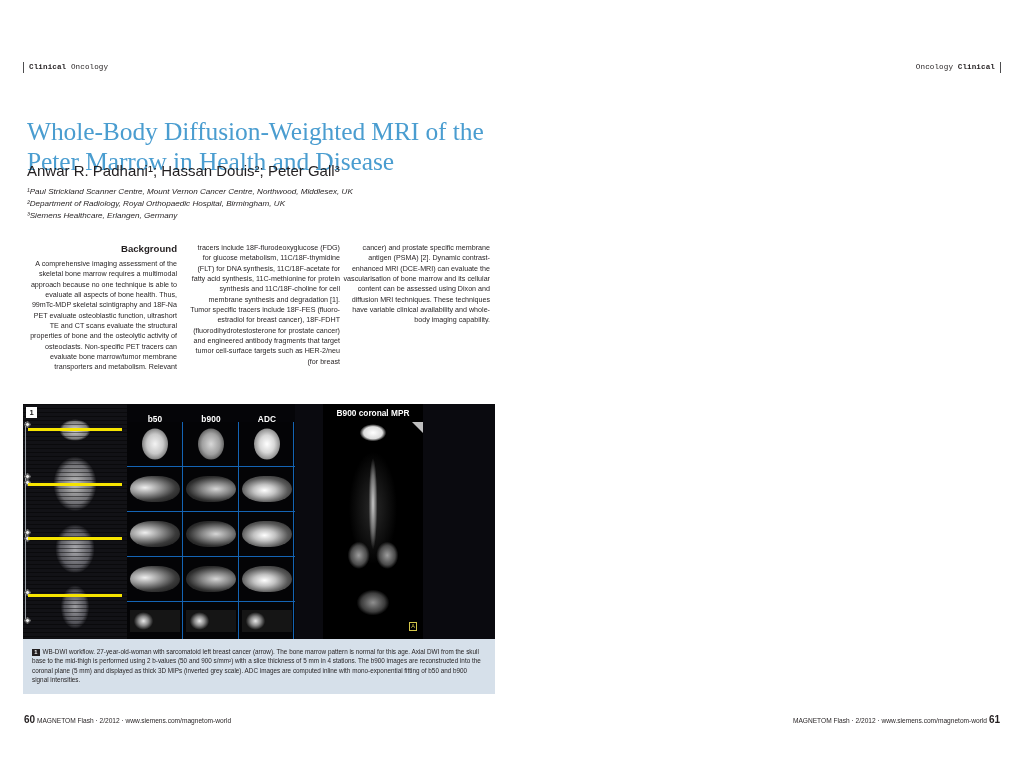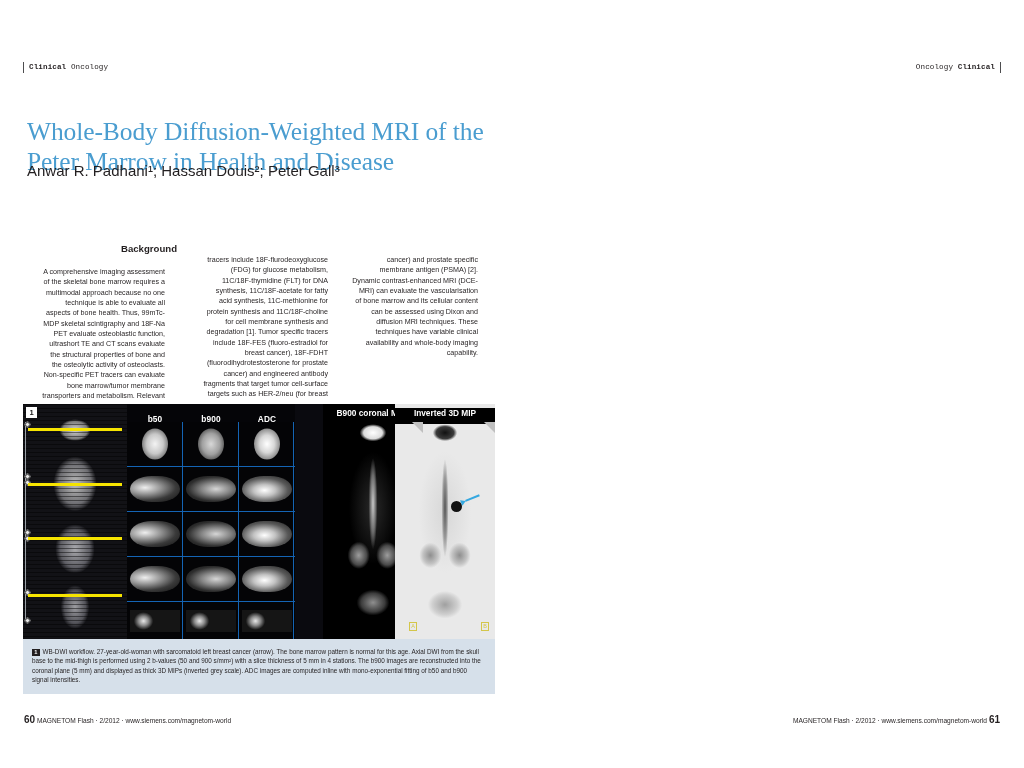--- a/index.html
+++ b/index.html
@@ -88,21 +88,21 @@
   }
 
   
   .col {
     position: absolute;
     font-size: 7.15px;
     line-height: 10.35px;
     text-align: right;
     color: #231f20;
   }
-  .col p { margin: 12px; }
+  .col p { margin: 0; }
   .col h3 {
     margin: 0 0 4px 0;
     font-size: 9.6px;
     line-height: 12px;
     font-weight: bold;
     color: #231f20;
   }
 
   .c1 { left: 27px;  top: 243px; width: 150px; }
   .c2 { left: 190px; top: 243px; width: 150px; }
@@ -358,20 +358,25 @@
   <div class="page page-left">
 
     <div class="runhead runhead-left">
       <b>Clinical</b><span> Oncology</span>
     </div>
 
     <h1 class="article-title">Whole-Body Diffusion-Weighted MRI of the Peter Marrow in Health and Disease</h1>
 
     <div class="authors">Anwar R. Padhani¹; Hassan Douis²; Peter Gall³</div>
 
+    <div class="affils">
+      <div>¹Paul Strickland Scanner Centre, Mount Vernon Cancer Centre, Northwood, Middlesex, UK</div>
+      <div>²Department of Radiology, Royal Orthopaedic Hospital, Birmingham, UK</div>
+      <div>³Siemens Healthcare, Erlangen, Germany</div>
+    </div>
 
     <div class="col c1">
       <h3>Background</h3>
       <p>A comprehensive imaging assessment of the skeletal bone marrow requires a multimodal approach because no one technique is able to evaluate all aspects of bone health. Thus, 99mTc-MDP skeletal scintigraphy and 18F-Na PET evaluate osteoblastic function, ultrashort TE and CT scans evaluate the structural properties of bone and the osteolytic activity of osteoclasts. Non-specific PET tracers can evaluate bone marrow/tumor membrane transporters and metabolism. Relevant</p>
     </div>
 
     <div class="col c2">
       <p>tracers include 18F-flurodeoxyglucose (FDG) for glucose metabolism, 11C/18F-thymidine (FLT) for DNA synthesis, 11C/18F-acetate for fatty acid synthesis, 11C-methionine for protein synthesis and 11C/18F-choline for cell membrane synthesis and degradation [1]. Tumor specific tracers include 18F-FES (fluoro-estradiol for breast cancer), 18F-FDHT (fluorodihydrotestosterone for prostate cancer) and engineered antibody fragments that target tumor cell-surface targets such as HER-2/neu (for breast</p>
     </div>
 
@@ -466,29 +471,20 @@
           <div class="hrule" style="top:197px;"></div>
         </div>
 
         <div class="mpr">
           <div class="mpr-head">B900 coronal MPR</div>
           <div class="mpr-body"></div>
           <div class="corner-fold" style="right:0; top:18px;"></div>
           <div class="corner-mark" style="right:6px; bottom:8px;">A</div>
         </div>
 
-        <div class="mip">
-          <div class="mip-head">Inverted 3D MIP</div>
-          <div class="mip-body"></div>
-          <div class="lesion" style="left:56px; top:97px;"></div>
-          <div class="arrow-stem" style="left:70px; top:93px; width:15px; transform:rotate(-22deg);"></div>
-          <div class="arrowhead-blue" style="left:66px; top:95px; transform:rotate(158deg);"></div>
-          <div class="corner-fold" style="right:0; top:18px;"></div>
-          <div class="corner-mark" style="right:6px; bottom:8px;">B</div>
-        </div>
       </div>
 
       <div class="caption cap1">
         <span class="cap-num">1</span><span>WB-DWI workflow. 27-year-old-woman with sarcomatoid left breast cancer (arrow). The bone marrow pattern is normal for this age. Axial DWI from the skull base to the mid-thigh is performed using 2 b-values (50 and 900 s/mm²) with a slice thickness of 5 mm in 4 stations. The b900 images are reconstructed into the coronal plane (5 mm) and displayed as thick 3D MIPs (inverted grey scale). ADC images are computed inline with mono-exponential fitting of b50 and b900 signal intensities.</span>
       </div>
     </div>
 
     <div class="footer footer-left">
       <span class="pg">60</span>
       <span>MAGNETOM Flash · 2/2012 · www.siemens.com/magnetom-world</span>

